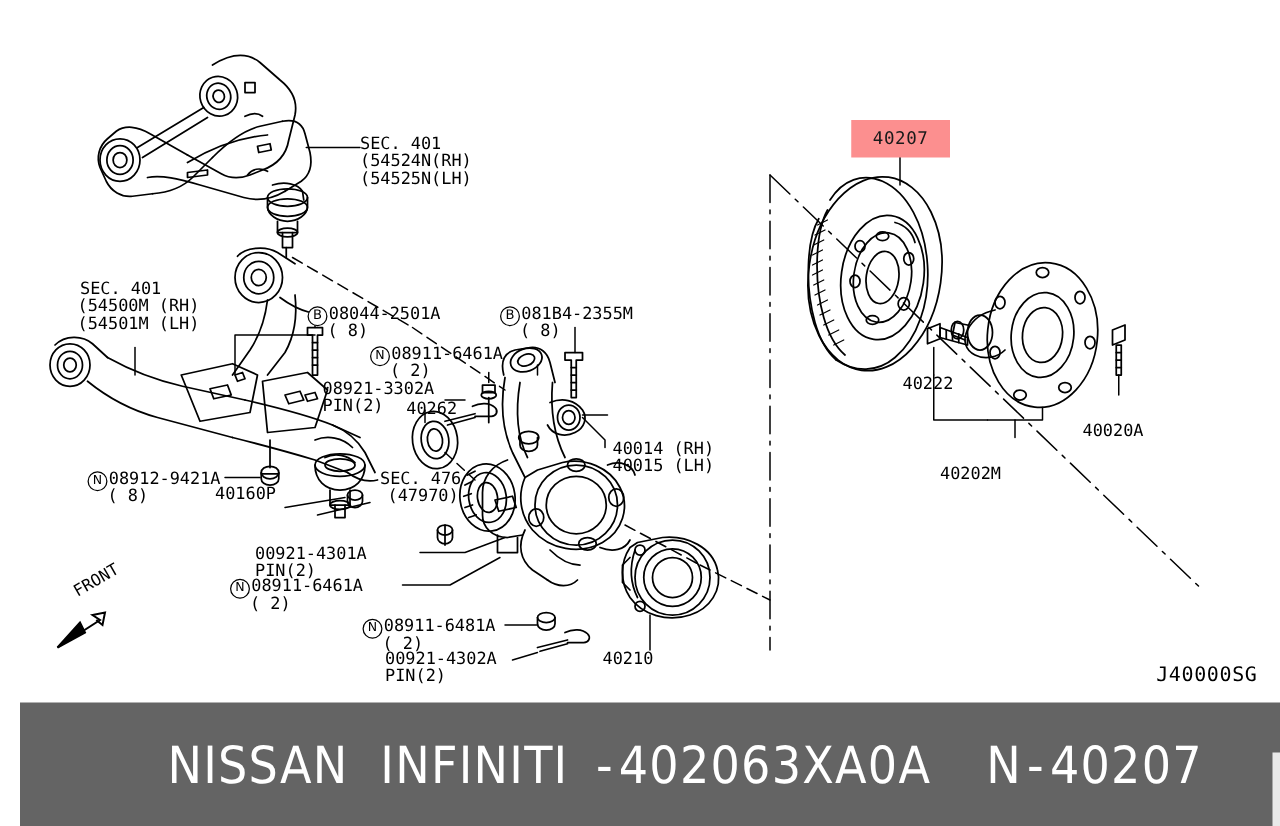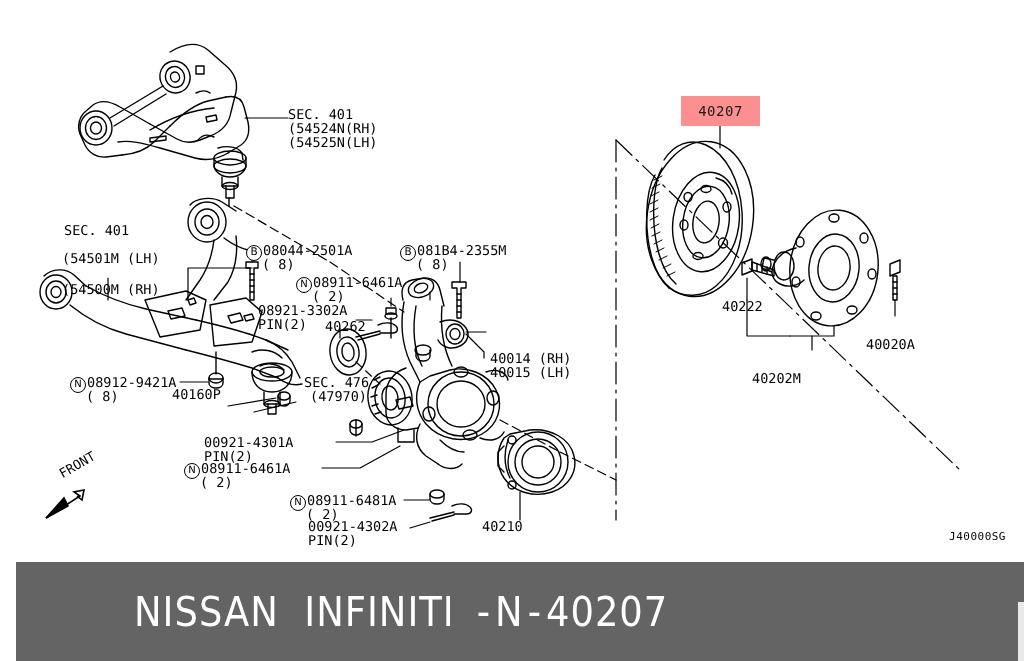--- a/index.html
+++ b/index.html
@@ -50,21 +50,21 @@
   }
   #highlight-box span{
     font-family:"DejaVu Sans Mono","Liberation Mono",monospace;
     font-size:14px;color:#1a1a1a;letter-spacing:.5px;
   }
 
   
   #diagram-code{
     position:absolute;right:18px;top:530px;
     font-family:"DejaVu Sans Mono","Liberation Mono",monospace;
-    font-size:11px;color:#000;letter-spacing:.5px;
+    font-size:16px;color:#000;letter-spacing:.5px;
   }
 
   
   #footer{
     position:absolute;left:0;top:562px;width:1024px;height:99px;
     background:#646464;
     display:flex;align-items:center;margin-left:16px;
   }
   #footer-inner{
     display:flex;align-items:baseline;
@@ -417,21 +417,21 @@
   <div id="highlight-box">
     <span>40207</span>
   </div>
 
   <div class="lbl twoline" style="left:288px;top:108px;"><span>SEC. 401</span>
   </div>
   <div class="lbl" style="left:288px;top:122px;"><span>(54524N(RH)</span></div>
   <div class="lbl" style="left:288px;top:136px;"><span>(54525N(LH)</span></div>
 
   <div class="lbl" style="left:64px;top:224px;"><span>SEC. 401</span></div>
-  <div class="lbl" style="left:62px;top:238px;margin-top:45px;"><span>(54500M (RH)</span></div>
+  <div class="lbl" style="left:62px;top:238px;"><span>(54500M (RH)</span></div>
   <div class="lbl" style="left:62px;top:252px;"><span>(54501M (LH)</span></div>
 
   <div class="lbl row" style="left:246px;top:244px;">
     <span class="badge">B</span><span>08044-2501A</span>
   </div>
   <div class="lbl" style="left:262px;top:258px;"><span>( 8)</span></div>
 
   <div class="lbl row" style="left:400px;top:244px;">
     <span class="badge">B</span><span>081B4-2355M</span>
   </div>
@@ -487,18 +487,18 @@
   <svg style="position:absolute;left:44px;top:488px;" width="42" height="34" viewBox="0 0 42 34">
     <path d="M2,30 L36,8 L30,4 L40,2 L38,12 L33,8" fill="none" stroke="#000" stroke-width="1.6"></path>
     <path d="M2,30 L24,18 L20,10 Z" fill="#000" stroke="#000" stroke-width="1.6"></path>
   </svg>
   <div id="front-label"><span>FRONT</span></div>
 
   <div id="diagram-code"><span>J40000SG</span></div>
 
   <div id="footer">
     <div id="footer-inner">
-      <span class="brand">NISSAN  INFINITI</span><span class="sep">-</span><span>N</span><span class="sep">-</span><span class="nref">40207</span>
+      <span class="brand">NISSAN  INFINITI</span><span class="sep">-</span><span class="pn">402063XA0A</span><span>N</span><span class="sep">-</span><span class="nref">40207</span>
     </div>
   </div>
   <div id="footer-edge"></div>
 
 </div>
 
 </body></html>

